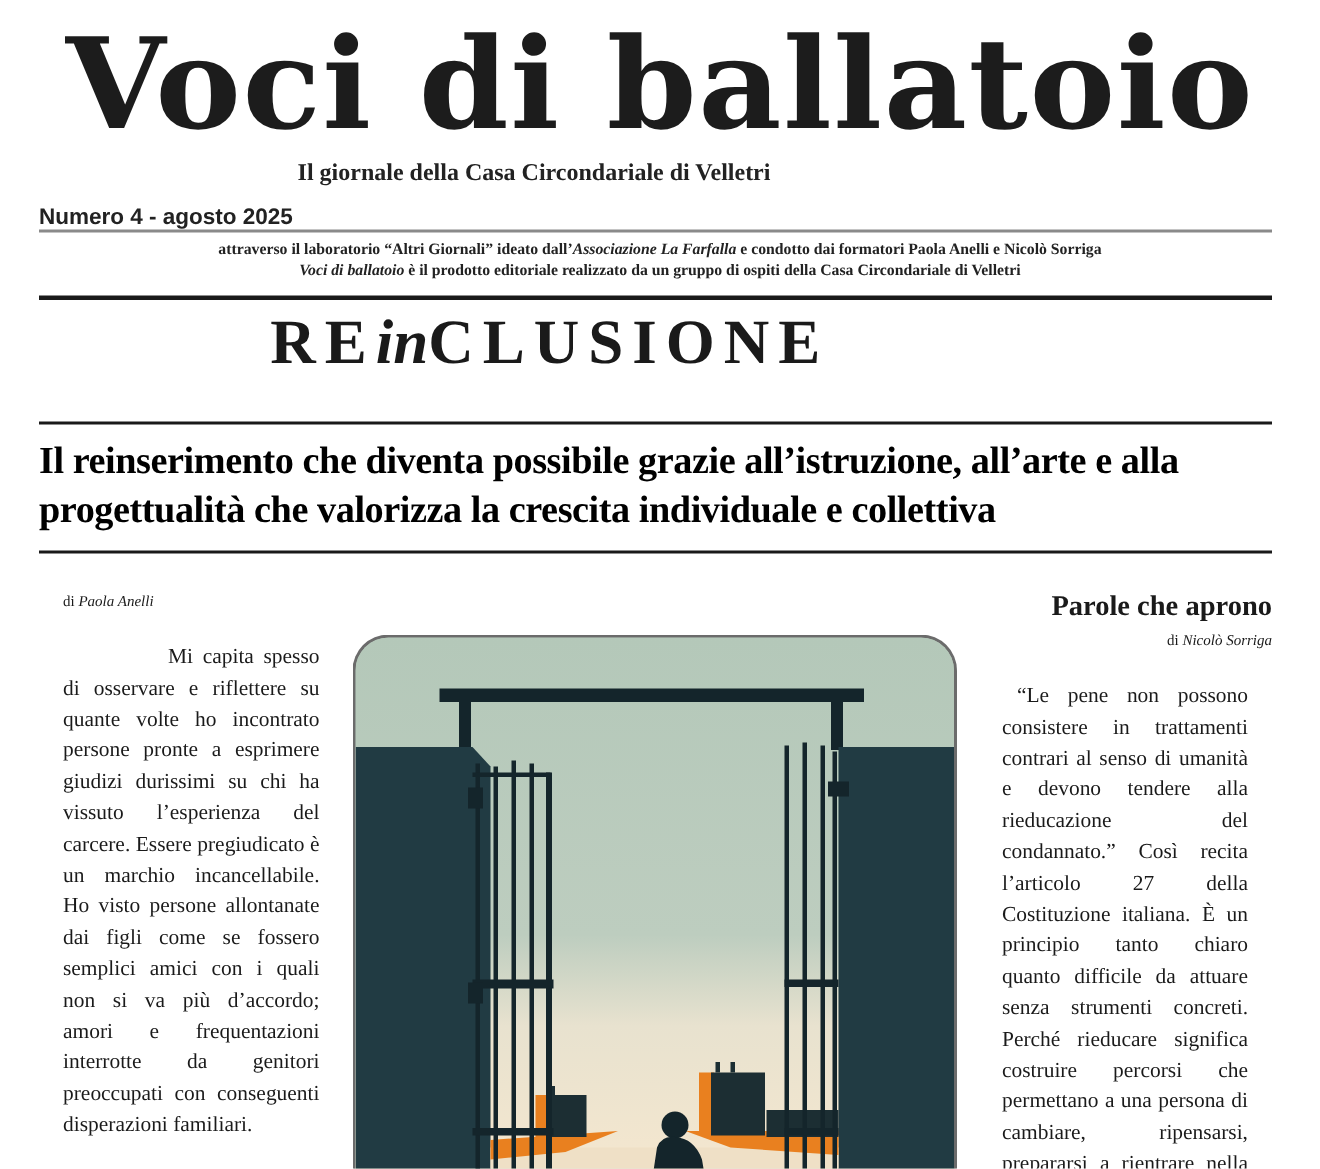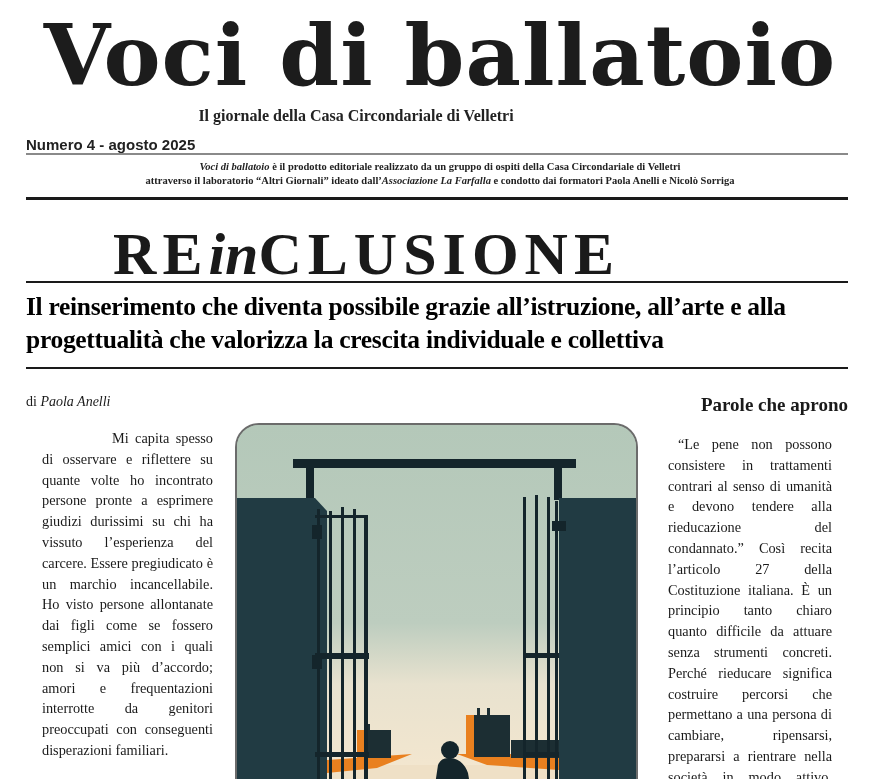--- a/index.html
+++ b/index.html
@@ -19,39 +19,39 @@
   }
   .rule-thin { position: absolute; left: 26px; width: 822px; height: 2px; background: #8a8a8a; }
   .rule-thick { position: absolute; left: 26px; width: 822px; height: 3px; background: #1a1a1a; }
   .rule-med { position: absolute; left: 26px; width: 822px; height: 2px; background: #1a1a1a; }
   .credits {
     position: absolute; left: 0; top: 160px; width: 880px; text-align: center;
     font-family: "Liberation Serif", serif; font-size: 10.5px; line-height: 14px; font-weight: bold; color: #222;
   }
   .credits em { font-weight: bold; font-style: italic; }
   .kicker {
-    position: absolute; left: 0; top: 216px; width: 733px; text-align: center;
-    font-family: "Liberation Serif", serif; font-weight: bold; font-size: 60px; line-height: 76px;
+    position: absolute; left: 0; top: 191px; width: 733px; text-align: center;
+    font-family: "Liberation Serif", serif; font-weight: bold; font-size: 42px; line-height: 76px;
     letter-spacing: 6px; color: #1a1a1a;
   }
   .kicker .it { font-style: italic; letter-spacing: 0; }
   .deck {
     position: absolute; left: 26px; top: 290px; width: 830px;
     font-family: Liberation Serif, serif; font-weight: bold; font-size: 25.5px; line-height: 33px;
     color: #000000; letter-spacing: -0.3px;
   }
   .col {
     position: absolute; font-family: "Liberation Serif", serif; font-size: 14.3px; line-height: 20.8px;
     color: #1a1a1a; text-align: justify;
   }
   .col-left { left: 26px; top: 392px; width: 203px; }
   .col-right { left: 652px; top: 392px; width: 196px; }
   .art-title { font-weight: bold; font-size: 19px; line-height: 26px; margin: 0; }
   .col-right .art-title { text-align: right; }
-  .byline { font-size: 14px; line-height: 20px; margin: 0 0 5px 0; }
+  .byline { font-size: 10px; line-height: 20px; margin: 0 0 5px 16px; }
   .col-right .byline { text-align: right; }
   .byline em { font-style: italic; }
   .para { margin: 16px; text-indent: 0; }
   .col-left .para { text-indent: 70px; }
   .col-right .para { text-indent: 10px; }
   .gap { height: 21px; }
 
   .illustration {
     position: absolute; left: 235px; top: 423px; width: 403px; height: 360px;
     border-radius: 24px 24px 0 0; overflow: hidden; background: #b4c8b9;
@@ -60,40 +60,41 @@
 </style>
 </head>
 <body>
 
 <div class="masthead">Voci di ballatoio</div>
 <div class="subtitle">Il giornale della Casa Circondariale di Velletri</div>
 <div class="issue">Numero 4 - agosto 2025</div>
 <div class="rule-thin" style="top:153px;"></div>
 
 <div class="credits">
+  <div><span>attraverso il laboratorio “Altri Giornali” ideato dall’</span><em>Associazione La Farfalla</em><span> e condotto dai formatori Paola Anelli e Nicolò Sorriga</span></div>
   <div><em>Voci di ballatoio</em><span> è il prodotto editoriale realizzato da un gruppo di ospiti della Casa Circondariale di Velletri</span></div>
-  <div><span>attraverso il laboratorio “Altri Giornali” ideato dall’</span><em>Associazione La Farfalla</em><span> e condotto dai formatori Paola Anelli e Nicolò Sorriga</span></div>
 </div>
 <div class="rule-thick" style="top:197px;"></div>
 
 <div class="kicker"><span>RE</span><span class="it">in</span><span>CLUSIONE</span></div>
 <div class="rule-med" style="top:281px;"></div>
 
 <div class="deck">Il reinserimento che diventa possibile grazie all’istruzione, all’arte e alla progettualità che valorizza la crescita individuale e collettiva</div>
 <div class="rule-med" style="top:367px;"></div>
 
 <div class="col col-left">
   <p class="byline"><span>di </span><em>Paola Anelli</em></p>
   <p class="para" style="hyphens:auto;" lang="it">Mi capita spesso di osservare e riflettere su quante volte ho incontrato persone pronte a esprimere giudizi durissimi su chi ha vissuto l’esperienza del carcere. Essere pregiudicato è un marchio incancellabile. Ho visto persone allontanate dai figli come se fossero semplici amici con i quali non si va più d’accordo; amori e frequentazioni interrotte da genitori preoccupati con conseguenti disperazioni familiari.</p>
   <div class="gap"></div>
   <p class="para" style="hyphens:auto;" lang="it">Essere stati in carcere aumenta in maniera esponenziale le possibilità di essere esclusi. Mi sembra una condizione assurda</p>
 </div>
 
 <div class="col col-right">
   <h2 class="art-title">Parole che aprono</h2>
+  <p class="byline"><span>di </span><em>Nicolò Sorriga</em></p>
   <p class="para" style="hyphens:auto;" lang="it">“Le pene non possono consistere in trattamenti contrari al senso di umanità e devono tendere alla rieducazione del condannato.” Così recita l’articolo 27 della Costituzione italiana. È un principio tanto chiaro quanto difficile da attuare senza strumenti concreti. Perché rieducare significa costruire percorsi che permettano a una persona di cambiare, ripensarsi, prepararsi a rientrare nella società in modo attivo, responsabile, dignitoso.</p>
   <div class="gap"></div>
   <p class="para" style="hyphens:auto;" lang="it">Nel carcere, la cultura e l’istruzione non sono premi, né intrattenimento. Sono ciò che dà senso</p>
 </div>
 
 <div class="illustration">
   <svg width="403" height="360" viewBox="0 0 403 360" xmlns="http://www.w3.org/2000/svg">
     <defs>
       <linearGradient id="sky" x1="0" y1="0" x2="0" y2="1">
         <stop offset="0" stop-color="#b4c8b9"></stop>

